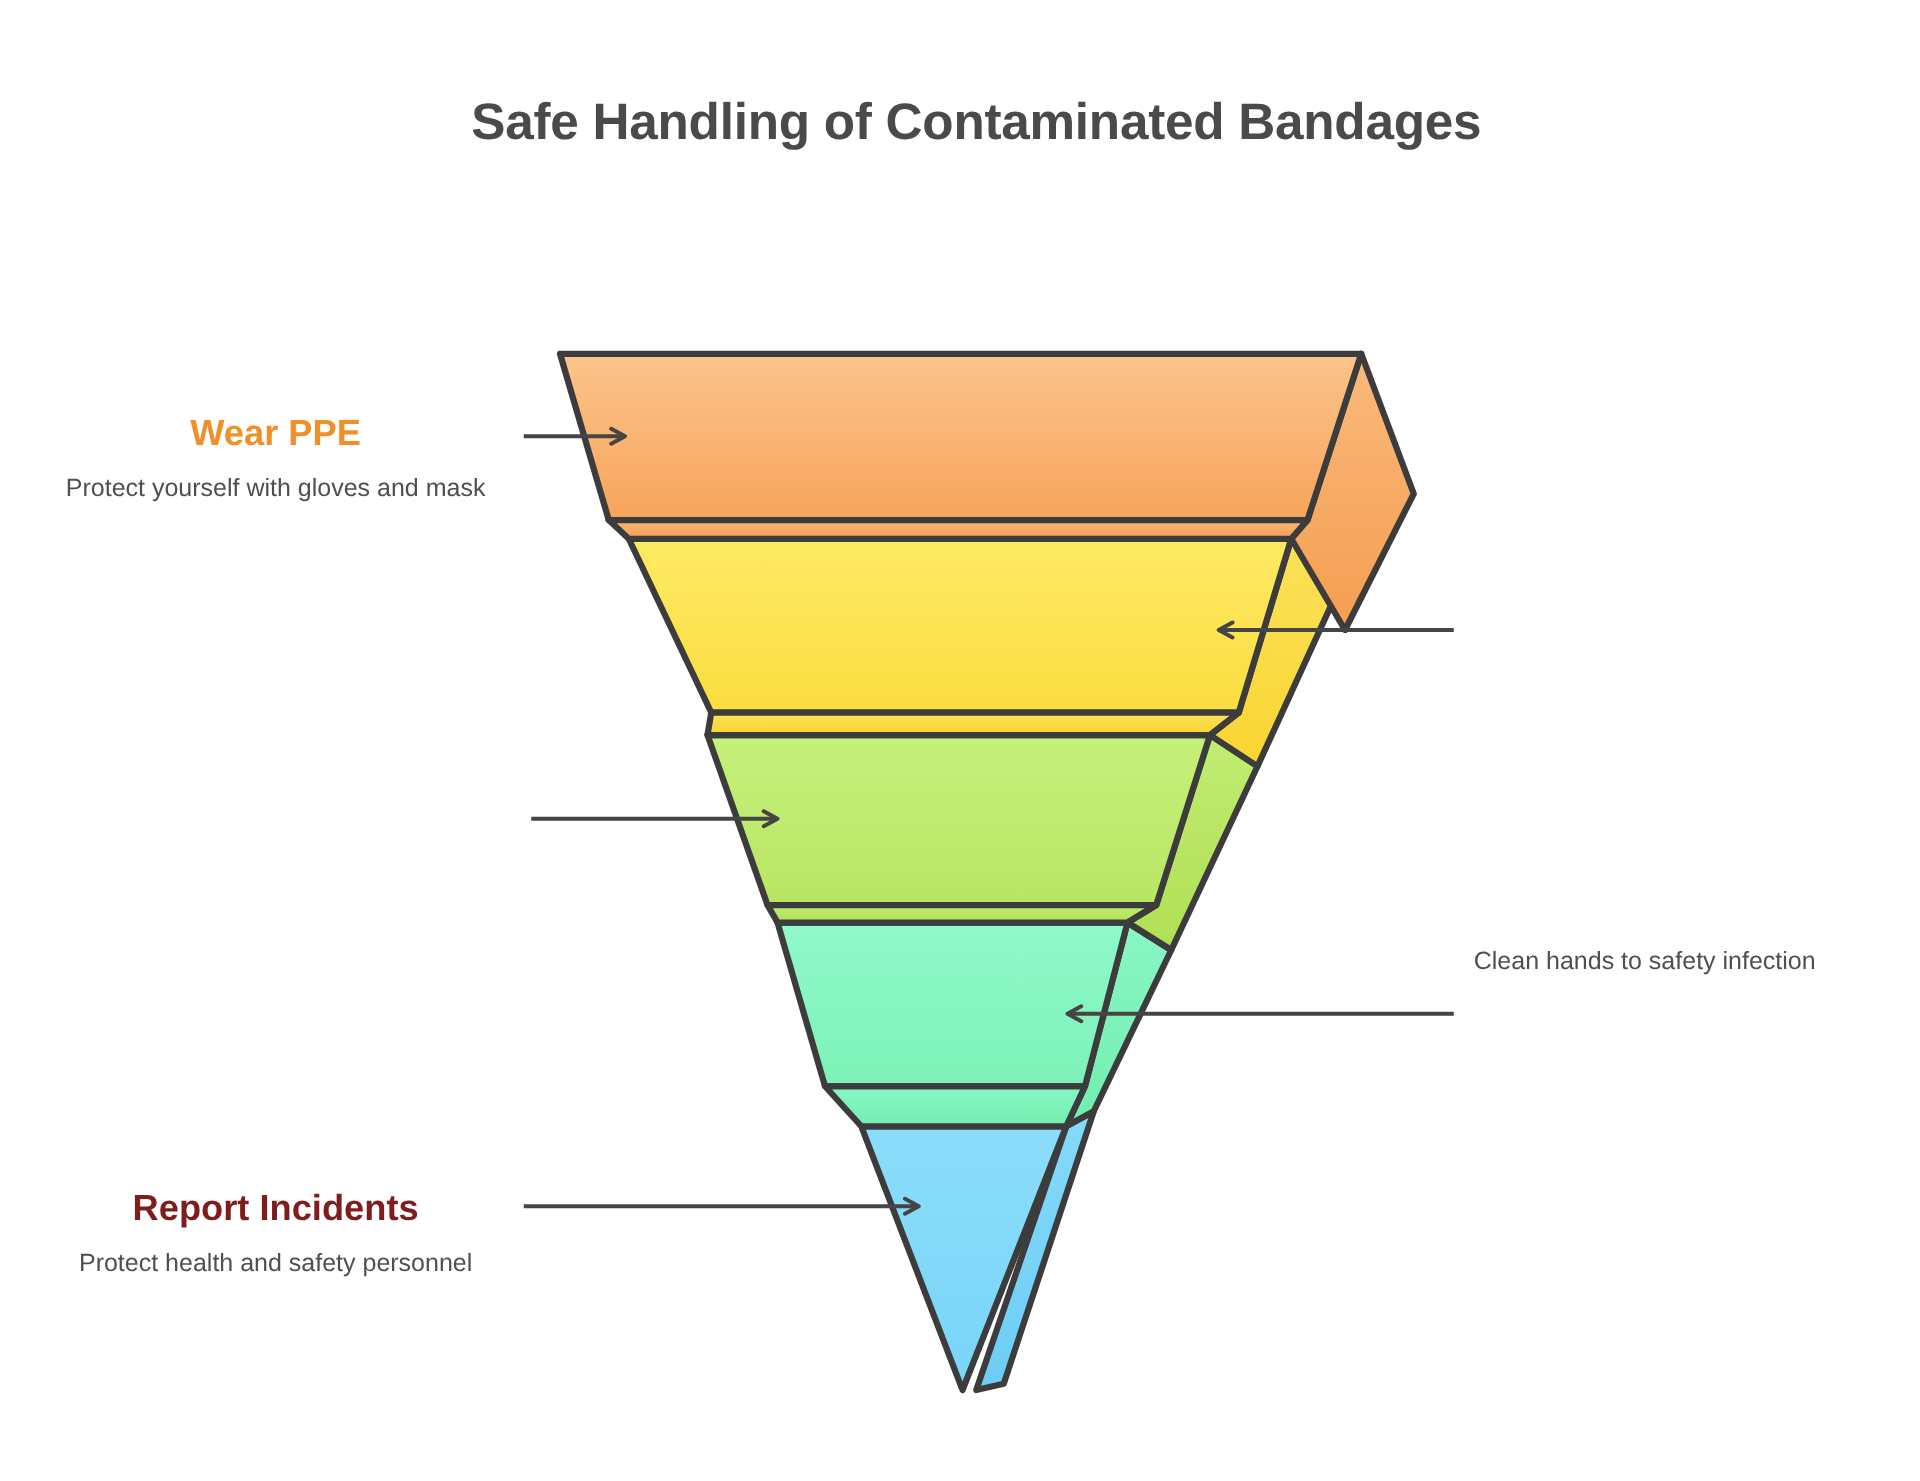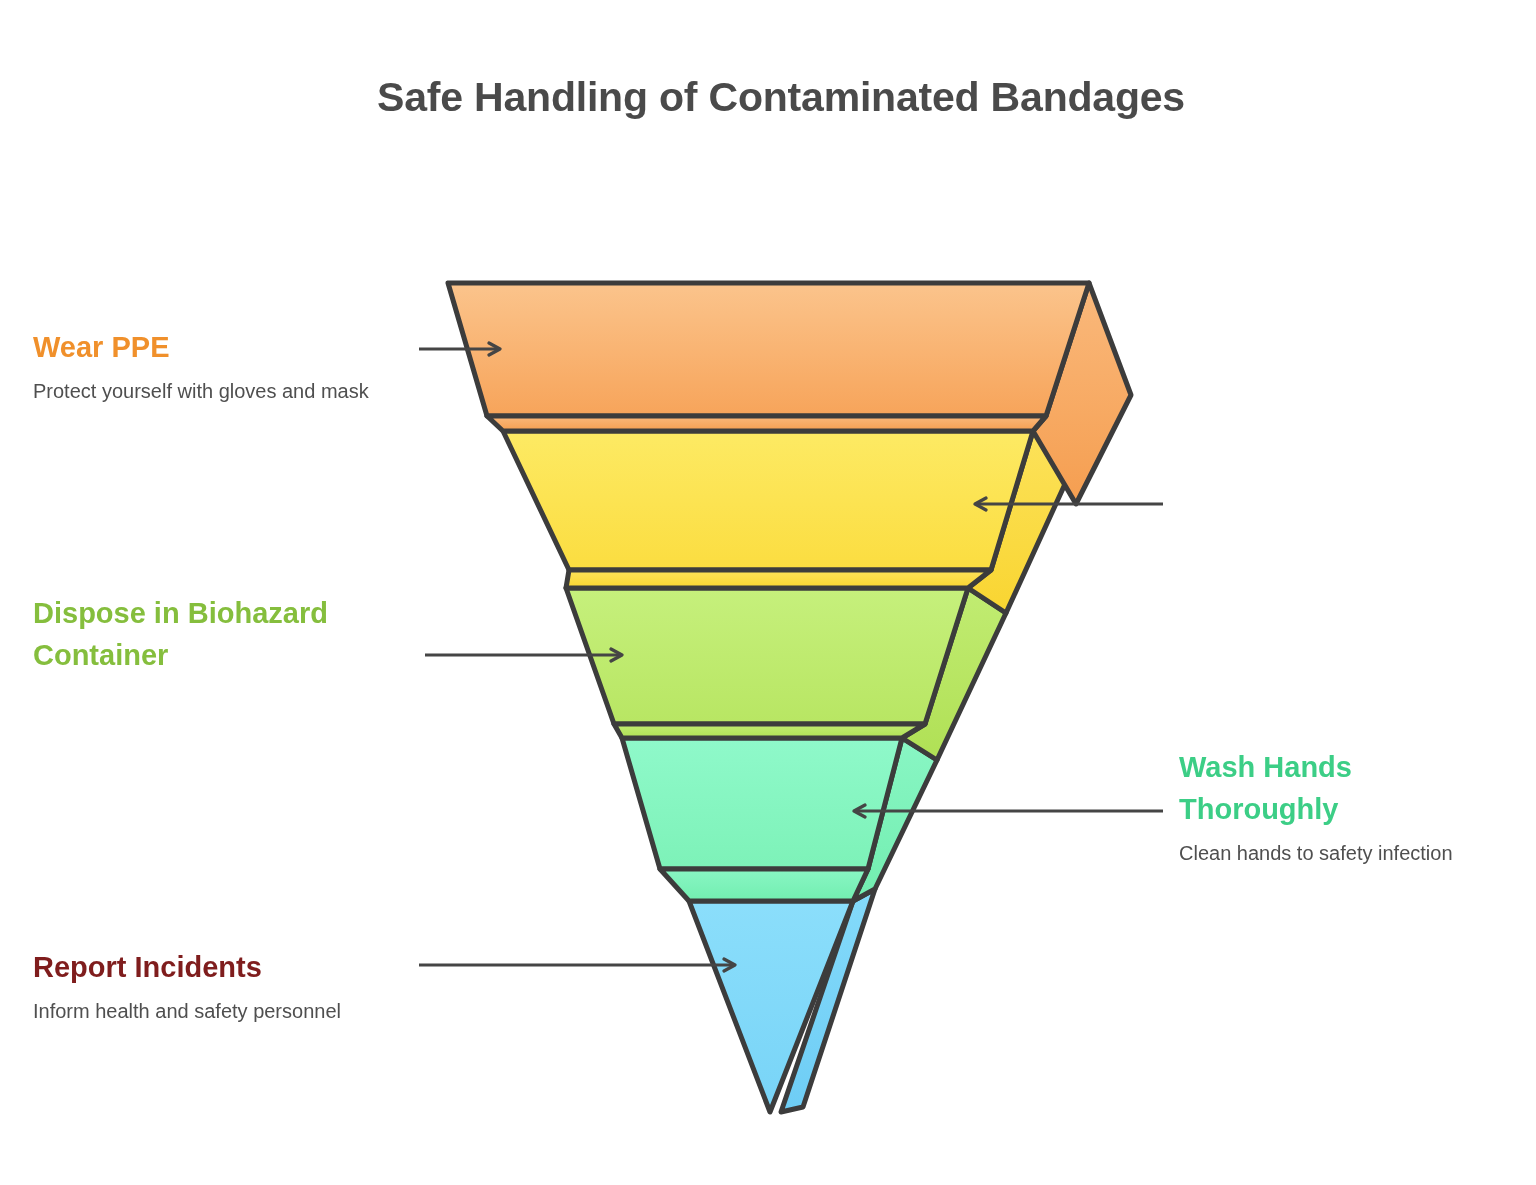--- a/index.html
+++ b/index.html
@@ -39,21 +39,21 @@
     position: absolute;
     left: 0; top: 0;
     width: 1536px;
     height: 1185px;
     overflow: visible;
   }
 
   .label-block {
     position: absolute;
   }
-  .label-block.left  { text-align: left; }
+  .label-block.left  { text-align: center; }
   .label-block.right { text-align: left; }
 
   .label-title {
     font-size: 29px;
     font-weight: bold;
     line-height: 1.45;
     margin: 0;
   }
   .label-desc {
     font-size: 20px;
@@ -169,26 +169,24 @@
     <line x1="406" y1="965" x2="722" y2="965" stroke="#454545" stroke-width="3.2" marker-end="url(#arrowL)"></line>
   </svg>
 
   <div class="label-block left" id="lbl-0">
     <p class="label-title" style="color:#F0902B">Wear PPE</p>
     <p class="label-desc">Protect yourself with gloves and mask</p>
   </div>
 
 
   <div class="label-block left" id="lbl-2">
-    <p class="label-title" style="color:#85BE3D">Dispose in Biohazard Container</p>
   </div>
 
   <div class="label-block right" id="lbl-3">
-    <p class="label-title" style="color:#3CCE86">Wash Hands Thoroughly</p>
     <p class="label-desc">Clean hands to safety infection</p>
   </div>
 
   <div class="label-block left" id="lbl-4">
     <p class="label-title" style="color:#7f1d1d">Report Incidents</p>
-    <p class="label-desc">Inform health and safety personnel</p>
+    <p class="label-desc">Protect health and safety personnel</p>
   </div>
 
 </div>
 
 </body></html>

